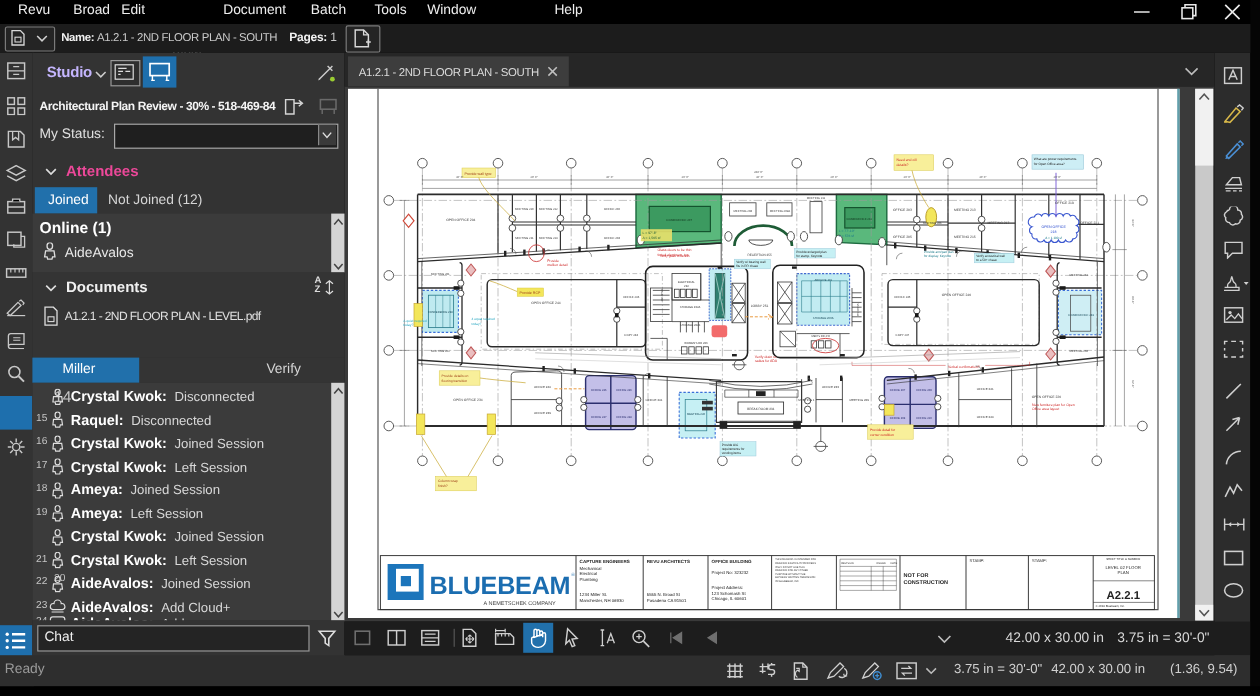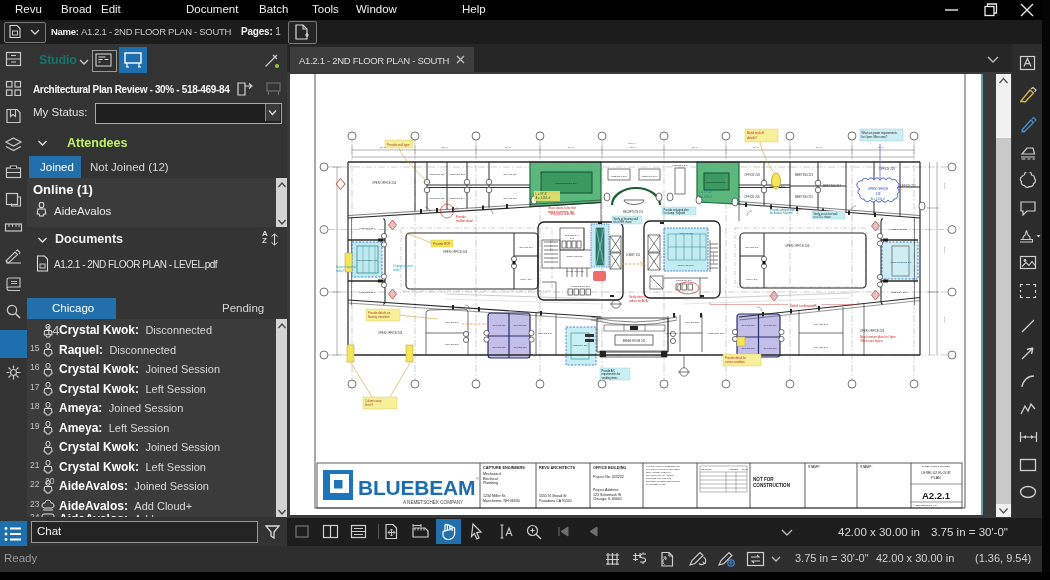--- a/index.html
+++ b/index.html
@@ -103,21 +103,21 @@
  <path d="M6 14 V9 h6 v5" fill="none" stroke="#fff" stroke-width="1.1"></path>
 </svg>
 <svg class="abs" style="left:5px;top:364px" width="17" height="17" viewBox="0 0 17 17">
  <circle cx="8.5" cy="8.5" r="3" fill="none" stroke="#c8c8c8" stroke-width="1.2"></circle>
  <path d="M8.5 1.5 v3 M8.5 12 v3.5 M1.5 8.5 h3 M12 8.5 h3.5 M3.5 3.5 l2.2 2.2 M11.3 11.3 l2.2 2.2 M13.5 3.5 l-2.2 2.2 M5.7 11.3 l-2.2 2.2" stroke="#c8c8c8" stroke-width="1.2"></path>
 </svg>
 <div class="abs" style="left:0;top:330px;width:27px;height:28px;background:#1e6fad;"></div>
 <div class="abs" style="left:0;top:521px;width:27px;height:27px;background:#1e6fad;"></div>
 
 <div class="abs" style="left:27px;top:44px;width:260px;height:503px;background:#333333;"></div>
-<div class="tx" style="left:39px;top:53px;font-size:12.5px;letter-spacing:-0.2px;font-weight:bold;color:#0f766e;">Studio</div>
+<div class="tx" style="left:39px;top:53px;font-size:12.5px;letter-spacing:-0.2px;font-weight:bold;color:#c4b5fd;">Studio</div>
 <svg class="abs" style="left:78px;top:58px" width="12" height="9" viewBox="0 0 12 9">
       <path d="M2 2 l4 4 l4 -4" fill="none" stroke="#ccc" stroke-width="1.3"></path>
     </svg>
 <div class="abs" style="left:92px;top:50px;width:23px;height:20px;border:1px solid #999;background:#2e2e2e;"></div>
 <svg class="abs" style="left:95px;top:53px" width="17" height="14" viewBox="0 0 17 14">
  <rect x="1" y="1" width="15" height="12" fill="none" stroke="#ddd" stroke-width="1"></rect>
  <path d="M3.5 4 h7 M3.5 6.5 h4 M9.5 6.5 h4 M3.5 9 h2" stroke="#ddd" stroke-width="1"></path>
 </svg>
 <div class="abs" style="left:119px;top:47px;width:28px;height:26px;background:#1e6fad;"></div>
 <svg class="abs" style="left:123px;top:51px" width="20" height="18" viewBox="0 0 20 18">
@@ -143,21 +143,21 @@
 <div class="tx" style="left:33px;top:106px;font-size:11.5px;color:#e0e0e0;">My Status:</div>
 <div class="abs" style="left:95px;top:103px;width:185px;height:19px;background:#1f1f1f;border:1px solid #a8a8a8;"></div>
 <div class="abs" style="left:265px;top:104px;width:14px;height:17px;background:#3a3a3a;border-left:1px solid #888;"></div>
 <svg class="abs" style="left:267px;top:109px" width="11" height="8" viewBox="0 0 11 8">
       <path d="M2 1.5 l3.5 4 l3.5 -4" fill="none" stroke="#ddd" stroke-width="1.2"></path>
     </svg>
 
 <svg class="abs" style="left:37px;top:139px" width="11" height="9" viewBox="0 0 11 9">
       <path d="M1.5 2 l4 4 l4 -4" fill="none" stroke="#ddd" stroke-width="1.4"></path>
     </svg>
-<div class="tx" style="left:55px;top:136px;font-size:12.5px;font-weight:bold;color:#bef264;margin-left:12px;">Attendees</div>
+<div class="tx" style="left:55px;top:136px;font-size:12.5px;font-weight:bold;color:#ec4899;">Attendees</div>
 
 <div class="abs" style="left:29px;top:156px;width:52px;height:22px;background:#2170ab;"></div>
 <div class="tx" style="left:40px;top:161px;font-size:11.5px;color:#fff;">Joined</div>
 <div class="tx" style="left:90px;top:161px;font-size:11.5px;color:#d5d5d5;">Not Joined (12)</div>
 
 <div class="abs" style="left:27px;top:178px;width:260px;height:49px;background:#3b3b3b;"></div>
 <div class="tx" style="left:33px;top:182px;font-size:13px;font-weight:bold;color:#fff;">Online (1)</div>
 <svg class="abs" style="left:36px;top:202px" width="11" height="15" viewBox="0 0 11 15">
  <ellipse cx="5.5" cy="3" rx="2.3" ry="2.8" fill="none" stroke="#ddd" stroke-width="1.1"></ellipse>
  <path d="M2 7 h7 l0.8 5 h-2 l-0.5 2 h-3.6 l-0.5 -2 h-2 z" fill="none" stroke="#ddd" stroke-width="1.1"></path>
@@ -182,23 +182,23 @@
       <path d="M4.5 1 v11 M1.5 3.5 L4.5 1 L7.5 3.5 M1.5 9.5 L4.5 12 L7.5 9.5" fill="none" stroke="#ddd" stroke-width="1"></path>
     </svg>
 <svg class="abs" style="left:36px;top:255px" width="13" height="17" viewBox="0 0 13 17">
  <path d="M1.5 1 h7 l3 3 v12 h-10 z" fill="none" stroke="#ddd" stroke-width="1.1"></path>
  <rect x="4" y="9" width="5" height="4" fill="none" stroke="#ddd" stroke-width="0.9"></rect>
 </svg>
 <div class="tx" style="left:54px;top:259px;font-size:10px;letter-spacing:-0.5px;color:#e0e0e0;">A1.2.1 - 2ND FLOOR PLAN - LEVEL.pdf</div>
 
 <div class="abs" style="left:27px;top:298px;width:260px;height:21px;background:#343434;"></div>
 <div class="abs" style="left:27px;top:298px;width:89px;height:21px;background:#2170ab;"></div>
-<div class="tx" style="left:52px;top:302px;font-size:11.5px;color:#fff;">Chicago</div>
+<div class="tx" style="left:52px;top:302px;font-size:11.5px;color:#fff;">Miller</div>
 <div class="tx" style="left:126px;top:302px;font-size:11.5px;color:#d5d5d5;margin-top:44px;">Notifications</div>
-<div class="tx" style="left:222px;top:302px;font-size:11.5px;color:#d5d5d5;">Pending</div>
+<div class="tx" style="left:222px;top:302px;font-size:11.5px;color:#d5d5d5;">Verify</div>
 
 <div class="abs" style="left:27px;top:319px;width:260px;height:198px;background:#3b3b3b;"></div>
 <div id="record-rows" style="position:absolute;left:27px;top:319px;width:249px;height:198px;overflow:hidden;">
 <div class="tx" style="left:3px;top:4px;font-size:13px;color:#c5c5c5;margin-left:15px;">14</div>
 <svg class="abs" style="left:16px;top:5px" width="10" height="14" viewBox="0 0 10 14">
         <ellipse cx="5" cy="2.8" rx="2.1" ry="2.6" fill="none" stroke="#ddd" stroke-width="1"></ellipse>
         <path d="M1.6 6.5 h6.8 l0.7 4.5 h-1.8 l-0.5 2 h-3.4 l-0.5 -2 h-1.8 z" fill="none" stroke="#ddd" stroke-width="1"></path>
       </svg>
 <div class="tx" style="left:32px;top:4px;font-size:12px;font-weight:bold;color:#fff;">Crystal Kwok: <span style="font-weight:normal;font-size:11px;color:#d8d8d8;">&nbsp;Disconnected</span></div>
 <div class="tx" style="left:3px;top:23.5px;font-size:8.5px;color:#c5c5c5;">15</div>

